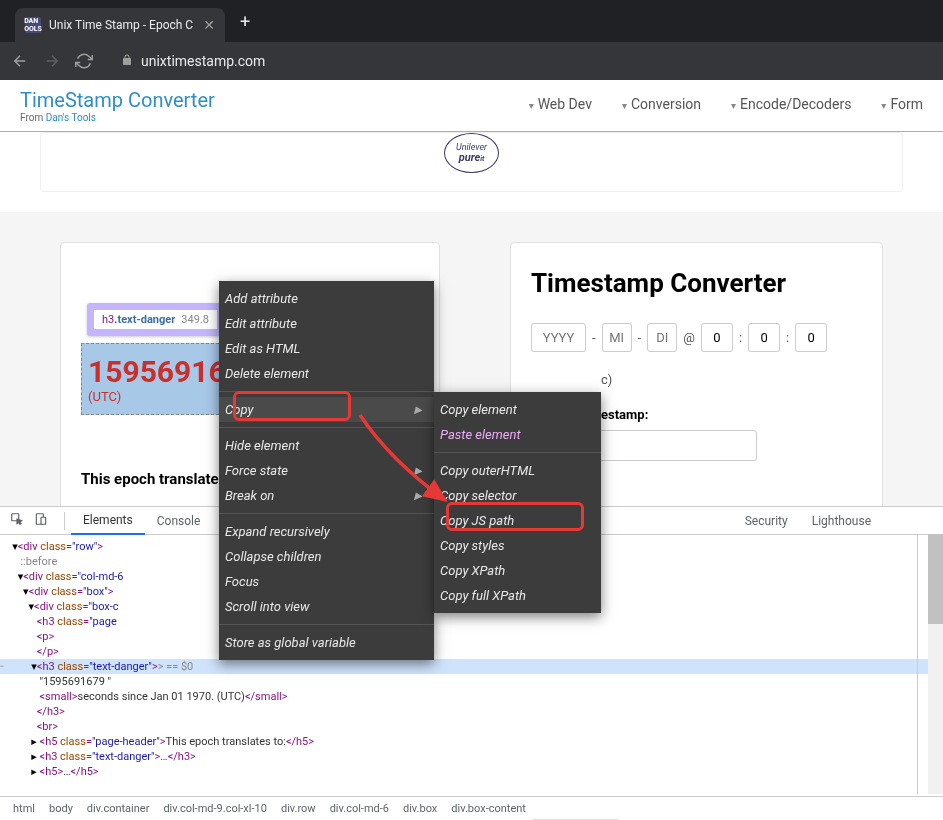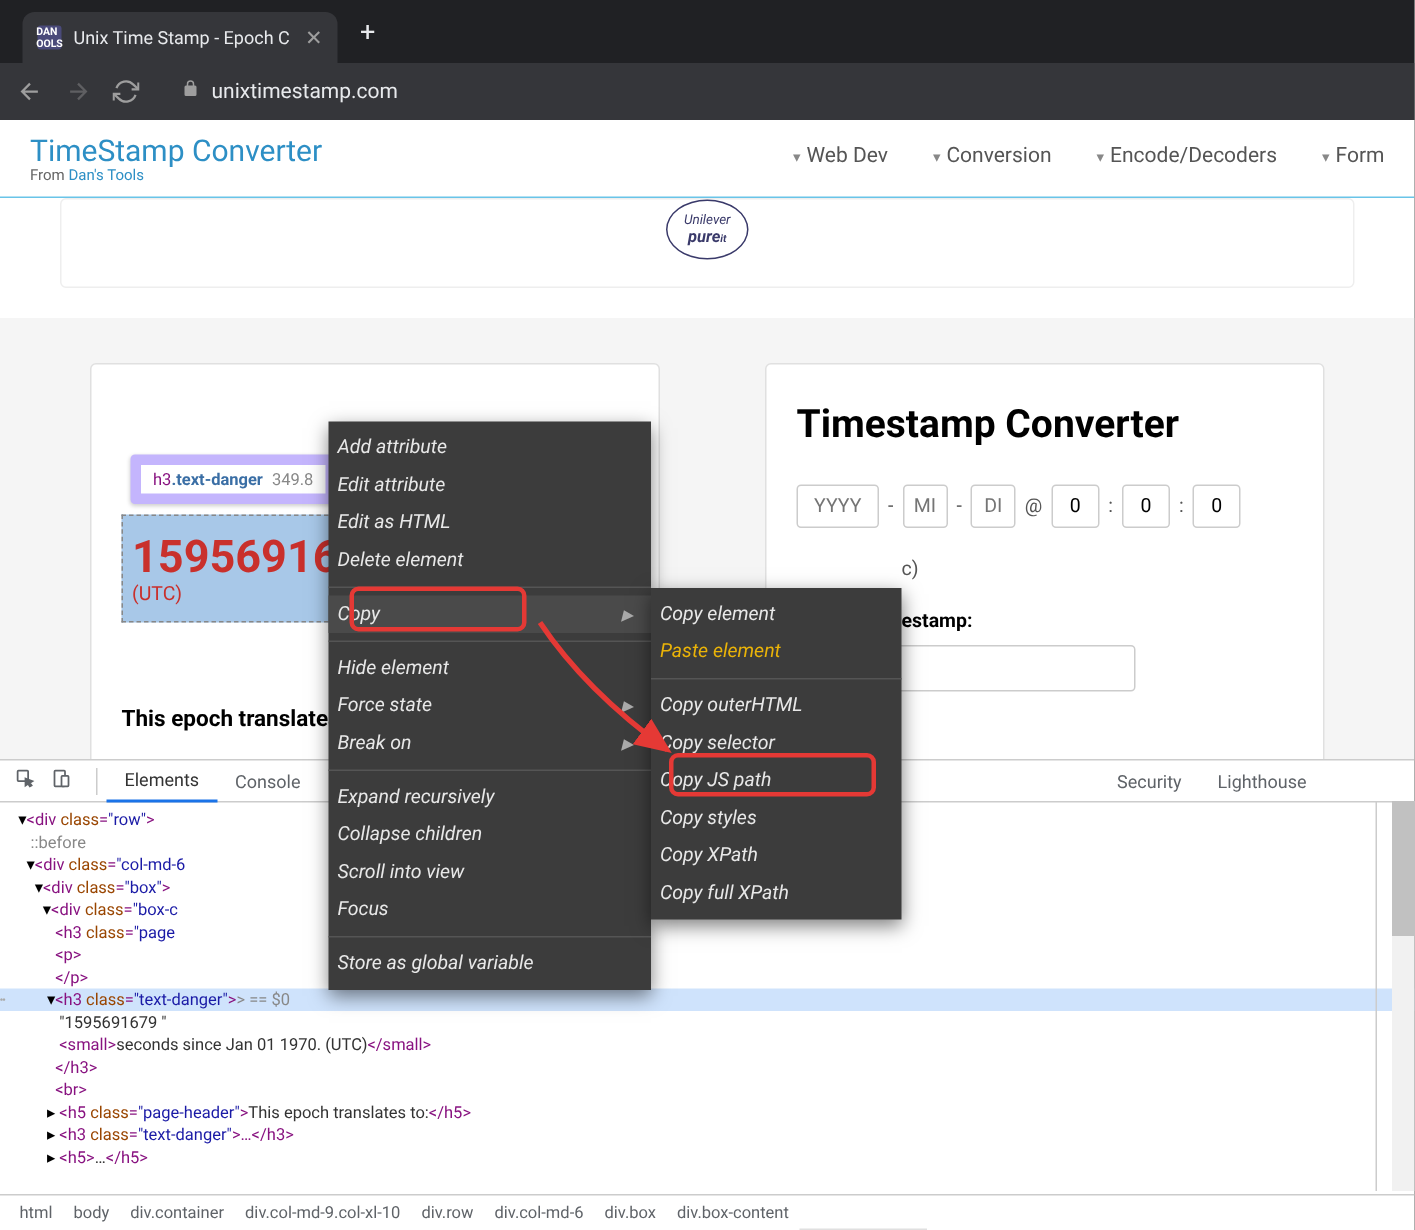--- a/index.html
+++ b/index.html
@@ -75,21 +75,21 @@
 .dt-breadcrumb span { padding: 3px 7px; cursor: pointer; white-space: nowrap; }
 .dt-breadcrumb span.active { background: #e0e0e0; color: #333; margin-top: 40px; }
 
 .dt-sidebar-border { position: absolute; right: 25px; top: 534px; width: 1px; height: 260px; background: #ccc; }
 .dt-scrollbar { position: absolute; right: 0; top: 534px; width: 15px; height: 260px; background: #f1f1f1; }
 .dt-scroll-thumb { background: #c1c1c1; width: 100%; height: 90px; }
 
 
 .ctx-menu { position: absolute; background: #3c3c3c; color: #e8e8e8; font-size: 13px; box-shadow: 0 4px 12px rgba(0,0,0,0.5); padding: 5px 0; z-index: 100; }
 .ctx-item { padding: 5px 30px 5px 6px; cursor: pointer; display: flex; justify-content: space-between; align-items: center; position: relative; font-style: italic; }
-.ctx-item.disabled { color: #eab308; }
+.ctx-item.disabled { color: #f0abfc; }
 .ctx-item.hover { background: #4a4a4a; }
 .ctx-item .sub-arrow { font-size: 10px; color: #aaa; position: absolute; right: 12px; }
 .ctx-sep { height: 1px; background: #555; margin: 5px 0; }
 .ctx-main { top: 281px; left: 219px; width: 215px; }
 .ctx-sub { top: 392px; left: 434px; width: 167px; }
 
 
 .red-box { position: absolute; border: 3px solid #e53935; border-radius: 6px; pointer-events: none; z-index: 200; }
 .red-box.copy { top: 391px; left: 233px; width: 118px; height: 30px; }
 .red-box.sel { top: 502px; left: 446px; width: 138px; height: 29px; }
@@ -245,22 +245,22 @@
     <div class="ctx-item">Delete element</div>
     <div class="ctx-sep"></div>
     <div class="ctx-item hover">Copy<span class="sub-arrow">▶</span></div>
     <div class="ctx-sep"></div>
     <div class="ctx-item">Hide element</div>
     <div class="ctx-item">Force state<span class="sub-arrow">▶</span></div>
     <div class="ctx-item">Break on<span class="sub-arrow">▶</span></div>
     <div class="ctx-sep"></div>
     <div class="ctx-item">Expand recursively</div>
     <div class="ctx-item">Collapse children</div>
+    <div class="ctx-item">Focus</div>
     <div class="ctx-item">Scroll into view</div>
-    <div class="ctx-item">Focus</div>
     <div class="ctx-sep"></div>
     <div class="ctx-item">Store as global variable</div>
   </div>
 <div class="ctx-menu ctx-sub" id="ctx-sub">
     <div class="ctx-item">Copy element</div>
     <div class="ctx-item disabled">Paste element</div>
     <div class="ctx-sep"></div>
     <div class="ctx-item">Copy outerHTML</div>
     <div class="ctx-item">Copy selector</div>
     <div class="ctx-item">Copy JS path</div>

